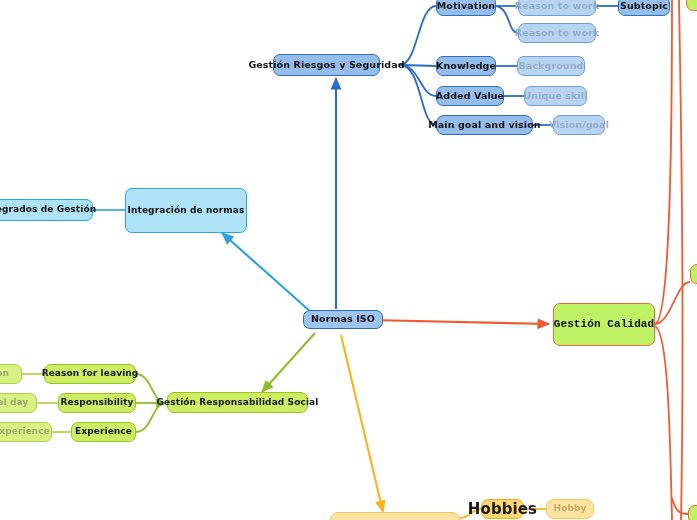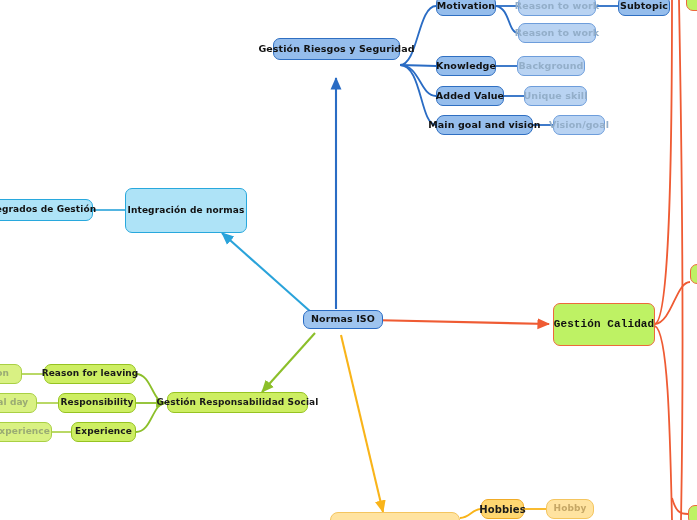--- a/index.html
+++ b/index.html
@@ -79,21 +79,21 @@
     background: #d9f183;
     border-color: #a9d044;
     color: #9aab74;
     font-size: 9px;
   }
   
   .n-yellow {
     background: #ffd771;
     border-color: #f0ab26;
     color: #1a1a1a;
-    font-size: 10px;
+    font-size: 15px;
   }
   .n-yellow-light {
     background: #ffe3a0;
     border-color: #f3c濃;
     border-color: #f4c55f;
     color: #c6a765;
     font-size: 9px;
     border-radius: 8px;
   }
   
@@ -170,21 +170,21 @@
     <path d="M655,326 C668,332 670,430 672,520" stroke="#ef5b33" stroke-width="1.8" fill="none"></path>
     <path d="M679,0 C682,160 684,360 681,520" stroke="#ef5b33" stroke-width="1.8" fill="none"></path>
     <path d="M672,498 C676,512 680,514 688,514" stroke="#ef5b33" stroke-width="1.8" fill="none"></path>
 
     <path d="M460,518 C470,518 472,509 481,509" stroke="#f9b419" stroke-width="1.8" fill="none"></path>
     <path d="M524,509 L546,509" stroke="#f9b419" stroke-width="1.8" fill="none"></path>
   </svg>
 
   <div class="node n-center" style="left:303px; top:310px; width:80px; height:19px;">Normas ISO</div>
 
-  <div class="node n-blue-dark" style="left:273px; top:38px; width:127px; height:22px;">Gestión Riesgos y Seguridad</div>
+  <div class="node n-blue-dark" style="left:273px; top:54px; width:107px; height:22px;">Gestión Riesgos y Seguridad</div>
 
   <div class="node n-blue-dark" style="left:436px; top:-4px; width:60px; height:20px;">Motivation</div>
   <div class="node n-blue-dark" style="left:436px; top:56px; width:60px; height:20px;">Knowledge</div>
   <div class="node n-blue-dark" style="left:436px; top:86px; width:68px; height:20px;">Added Value</div>
   <div class="node n-blue-dark" style="left:436px; top:115px; width:97px; height:20px;border-radius:8px;">Main goal and vision</div>
 
   <div class="node n-blue-light" style="left:518px; top:-4px; width:78px; height:20px;">Reason to work</div>
   <div class="node n-blue-light" style="left:518px; top:23px; width:78px; height:20px;">Reason to work</div>
   <div class="node n-blue-dark" style="left:618px; top:-4px; width:52px; height:20px;">Subtopic</div>
   <div class="node n-blue-light" style="left:517px; top:56px; width:68px; height:20px;">Background</div>

